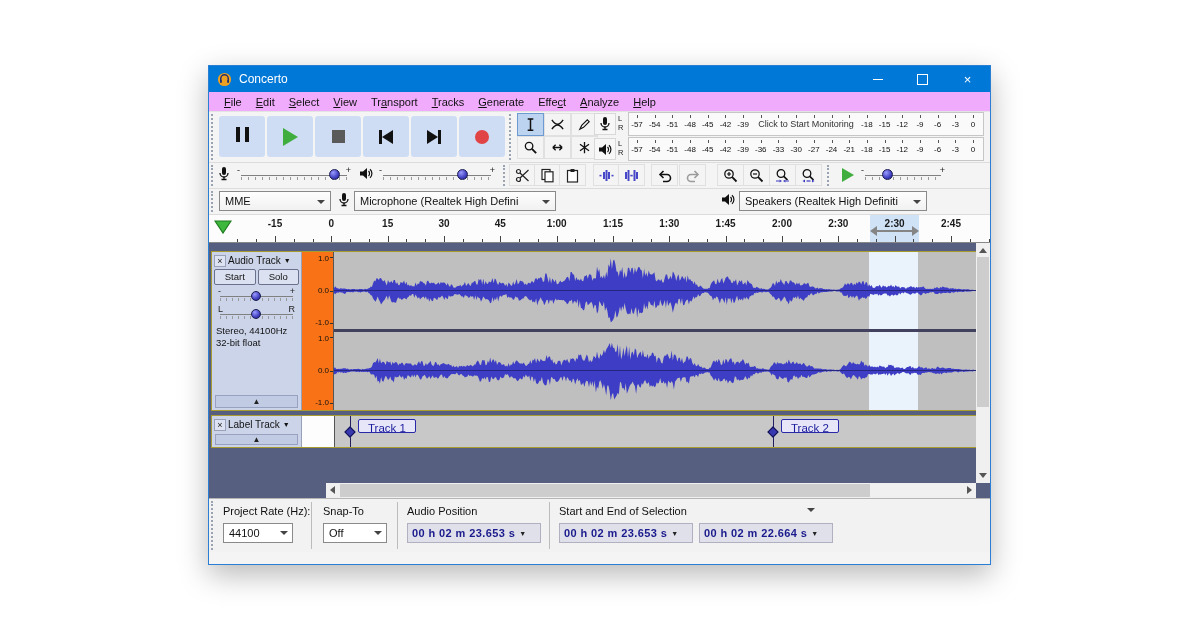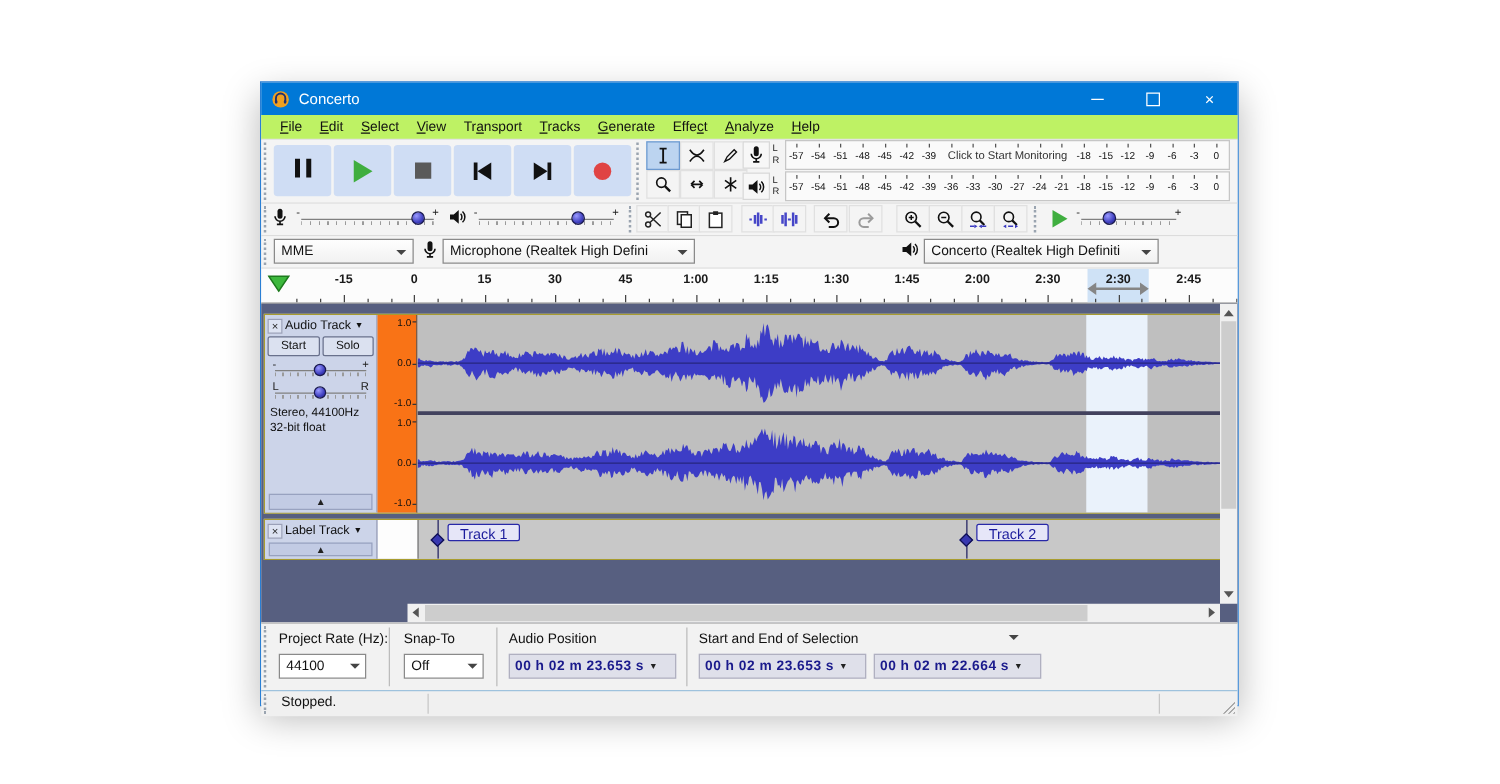--- a/index.html
+++ b/index.html
@@ -8,21 +8,21 @@
           border:1px solid #2a7fd4;box-shadow:0 10px 28px rgba(0,0,0,.28);box-sizing:border-box;}
   
   .titlebar{height:26px;background:#0078d7;display:flex;align-items:center;color:#fff;}
   .app-icon{width:15px;height:15px;margin:0 7px 0 8px;flex:0 0 auto;}
   .title{font-size:12px;}
   .win-btns{margin-left:auto;display:flex;height:100%;}
   .wbtn{width:45px;height:100%;display:flex;align-items:center;justify-content:center;color:#fff;font-size:13px;}
   .wbtn .bar{width:10px;height:1px;background:#fff;}
   .wbtn .box{width:9px;height:9px;border:1px solid #fff;}
   
-  .menubar{height:19px;background:#bef264;display:flex;align-items:center;font-size:11px;color:#111;border-bottom:1px solid #e3e3e3;padding-left:8px;}
+  .menubar{height:19px;background:#f0abfc;display:flex;align-items:center;font-size:11px;color:#111;border-bottom:1px solid #e3e3e3;padding-left:8px;}
   .mitem{padding:0 7px;} .mitem u{text-decoration:underline;}
   
   .trow{position:relative;border-bottom:1px solid #dcdcdc;background:#f4f4f4;}
   .rowA{height:50px;} .rowB{height:25px;} .rowC{height:25px;}
   .gripper{position:absolute;top:2px;bottom:2px;width:4px;border-left:2px dotted #9aa4b0;}
   .tbtn{position:absolute;top:4px;width:46px;height:41px;background:#cfddf4;border-radius:3px;display:flex;align-items:center;justify-content:center;}
   .i-pause i{display:inline-block;width:4px;height:15px;background:#111;margin:0 2.5px;}
   .tri-r{width:0;height:0;border-left:15px solid #3fae3f;border-top:9px solid transparent;border-bottom:9px solid transparent;}
   .i-stop{width:13px;height:13px;background:#5a5a5a;}
   .tri-k{width:0;height:0;border-top:7px solid transparent;border-bottom:7px solid transparent;}
@@ -481,21 +481,21 @@
         <span>Microphone (Realtek High Defini</span>
           <span class="chev"></span>
         </div>
       <span class="dicon" style="left:512px">
         <svg width="14" height="15" viewBox="0 0 14 15">
             <polygon points="1,5.5 4,5.5 8,2 8,13 4,9.5 1,9.5" fill="#111"></polygon>
             <path d="M9.5 5a3.5 3.5 0 0 1 0 5M11 3.2a5.8 5.8 0 0 1 0 8.6" fill="none" stroke="#111" stroke-width="1.2"></path>
           </svg>
         </span>
       <div class="combo" style="left:530px;width:188px">
-        <span>Concerto (Realtek High Definiti</span>
+        <span>Speakers (Realtek High Definiti</span>
           <span class="chev"></span>
         </div>
     </div>
 
     <div class="ruler-row">
       <svg class="quickplay" width="18" height="14" viewBox="0 0 18 14">
         <polygon points="1,1 17,1 9,13" fill="#3db83d" stroke="#1e7a1e" stroke-width="1.2"></polygon>
         </svg>
       <div class="rband" style="left: 661px; width: 49px;">
         <span class="bline"></span>
@@ -684,22 +684,15 @@
       <div class="tf" style="left:350px;width:134px">
         <span>00 h 02 m 23.653 s</span>
           <span class="dd">▼</span>
         </div>
       <div class="tf" style="left:490px;width:134px">
         <span>00 h 02 m 22.664 s</span>
           <span class="dd">▼</span>
         </div>
     </div>
 
-    <div class="statusbar">
-      <span class="gripper" style="left:2px;top:2px;bottom:2px"></span>
-      <span class="msg">Stopped.</span>
-      <span class="vdiv" style="left:133px"></span>
-      <span class="vdiv" style="left:718px"></span>
-      <span class="sizegrip"></span>
-    </div>
 
   </div>
 </div>
 
 </body></html>

